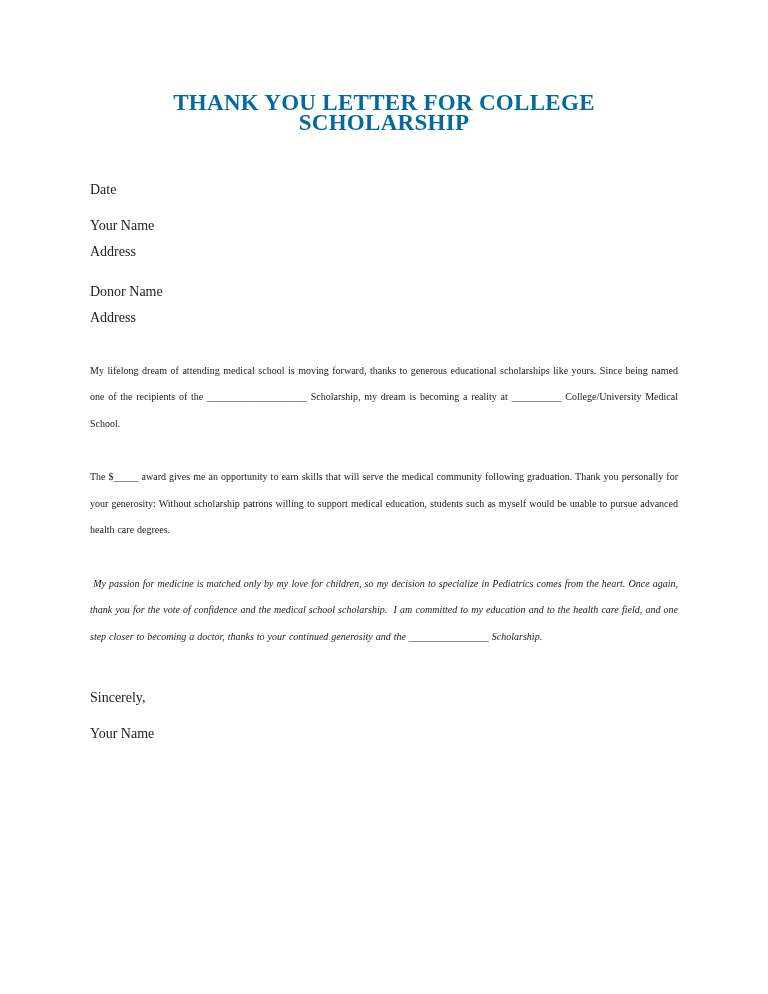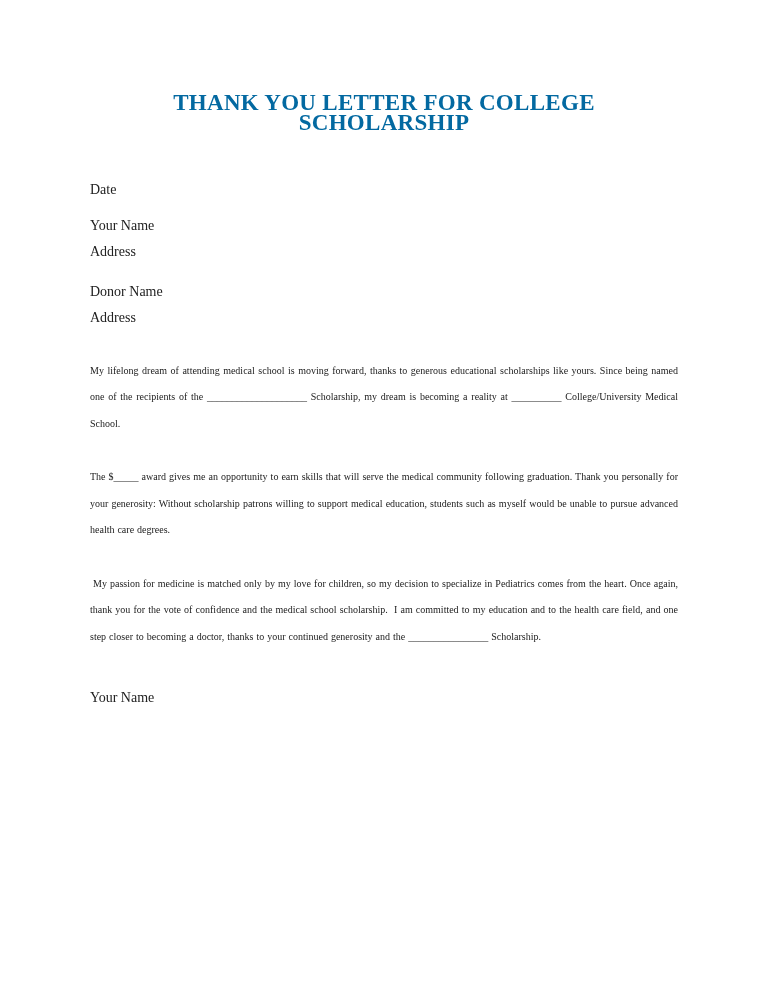--- a/index.html
+++ b/index.html
@@ -38,21 +38,21 @@
   .mb-lg  { margin-bottom: 45px; }
   .para {
     margin: 0 0 27px 0;
     font-size: 10px;
     line-height: 26.5px;
     text-align: justify;
     text-align-last: left;
     white-space: pre-wrap;
     word-spacing: 0.5px;
   }
-  .para.last { margin-bottom: 35px; }
+  .para.last { margin-bottom: 35px; font-style: italic; }
 </style>
 </head>
 <body>
 
 <div class="page">
 
   <h1 class="doc-title">THANK YOU LETTER FOR COLLEGE SCHOLARSHIP</h1>
 
   <div class="line mb-sm">Date</div>
 
@@ -66,16 +66,17 @@
     <div class="line">Address</div>
   </div>
 
 
   <p class="para">My lifelong dream of attending medical school is moving forward, thanks to generous educational scholarships like yours. Since being named one of the recipients of the ____________________ Scholarship, my dream is becoming a reality at __________ College/University Medical School.</p>
 
   <p class="para">The $_____ award gives me an opportunity to earn skills that will serve the medical community following graduation. Thank you personally for your generosity: Without scholarship patrons willing to support medical education, students such as myself would be unable to pursue advanced health care degrees.</p>
 
   <p class="para last">&nbsp;My passion for medicine is matched only by my love for children, so my decision to specialize in Pediatrics comes from the heart. Once again, thank you for the vote of confidence and the medical school scholarship. &nbsp;I am committed to my education and to the health care field, and one step closer to becoming a doctor, thanks to your continued generosity and the ________________ Scholarship.</p>
 
+  <div class="line mb-sm">Sincerely,</div>
 
   <div class="line">Your Name</div>
 
 </div>
 
 </body></html>

